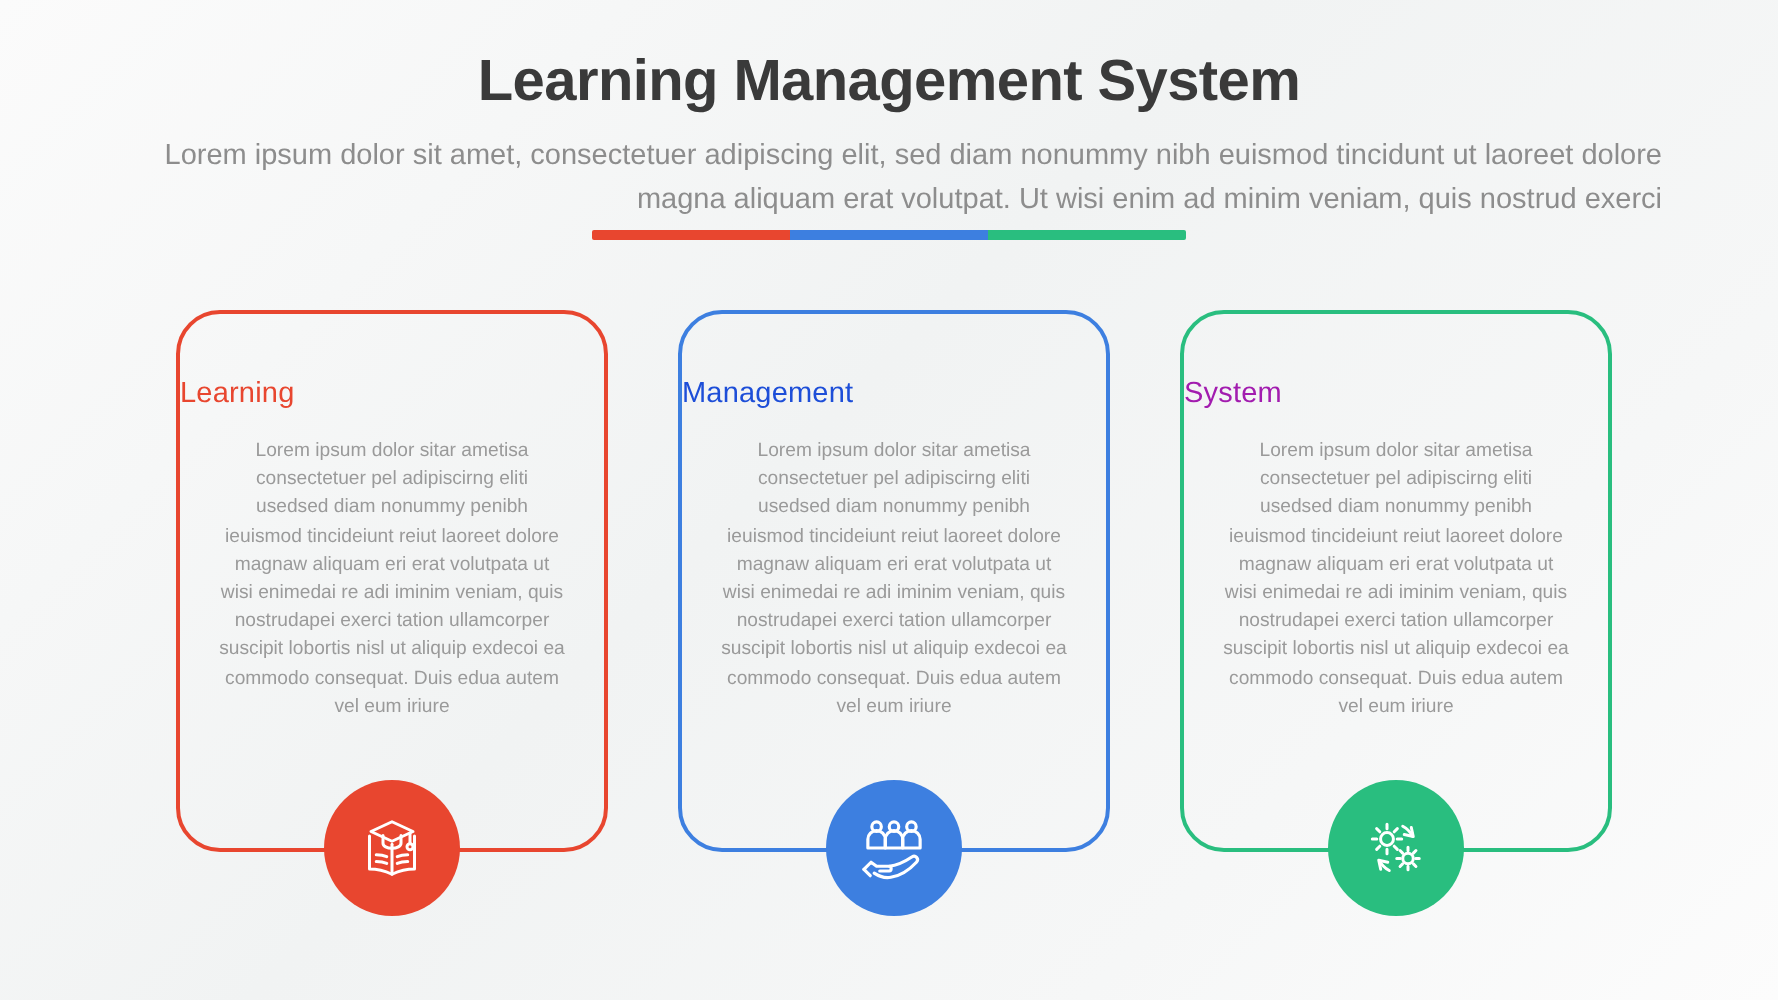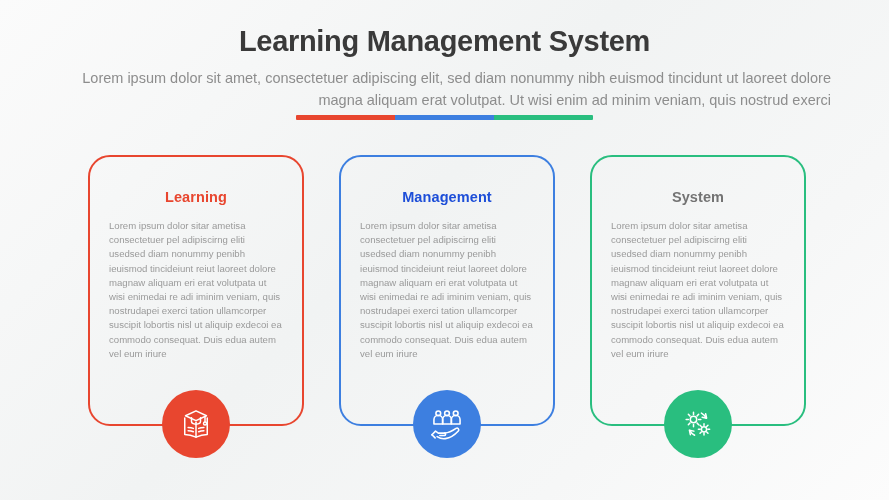--- a/index.html
+++ b/index.html
@@ -77,32 +77,32 @@
   .card {
     position: relative;
     width: 216px;
     height: 271px;
     border: 2px solid #ccc;
     border-radius: 22px;
     background: transparent;
   }
 
   .card-title {
-    text-align: center;
     font-size: 14.5px;
-    font-weight: bold;
+    font-weight: normal;
     margin-top: 32px;
     letter-spacing: 0.1px;
   }
 
   .card-body {
     margin: 14px 19px 0 19px;
     font-size: 9.6px;
     line-height: 14.2px;
     color: #9a9a9a;
+    text-align: center;
     font-weight: normal;
   }
 
   
   .icon-circle {
     position: absolute;
     left: 50%;
     bottom: -34px;
     transform: translateX(-50%);
     width: 68px;
@@ -167,21 +167,21 @@
             <path d="M29.5 24v-5.5a5.5 5.5 0 0 1 11 0V24z"></path>
             <path d="M5 37.5 9.5 33l3.5 2.5h8c1.6 0 1.6 3 0 3h-6"></path>
             <path d="M21 35.5c5-.5 10-3 14.5-6 2-1.3 4.5 1.4 2.8 3.3C34 37.5 28 41.5 22 42.5c-4 .7-7.5-.6-10.5-2.6"></path>
             <path d="m5 37.5 4 4"></path>
           </svg>
         </span>
       </div>
     </div>
 
     <div class="card" style="border-color: rgb(41, 190, 127);">
-      <div class="card-title" style="color: #737373;">System</div>
+      <div class="card-title" style="color: #a21caf;">System</div>
       <div class="card-body">Lorem ipsum dolor sitar ametisa consectetuer pel adipiscirng eliti usedsed diam nonummy penibh ieuismod tincideiunt reiut laoreet dolore magnaw aliquam eri erat volutpata ut wisi enimedai re adi iminim veniam, quis nostrudapei exerci tation ullamcorper suscipit lobortis nisl ut aliquip exdecoi ea commodo consequat. Duis edua autem vel eum iriure</div>
       <div class="icon-circle" style="background: rgb(41, 190, 127);">
         <span>
           <svg width="36" height="36" viewBox="0 0 48 48" fill="none" stroke="#ffffff" stroke-width="2" stroke-linecap="round" stroke-linejoin="round">
             <g>
               <circle cx="18" cy="18" r="4.3"></circle>
               <path d="M18 8.2v3M18 24.8v3M8.2 18h3M24.8 18h3M11.1 11.1l2.1 2.1M22.8 22.8l2.1 2.1M24.9 11.1l-2.1 2.1M13.2 22.8l-2.1 2.1"></path>
             </g>
             <g>
               <circle cx="32" cy="31" r="3.5"></circle>

